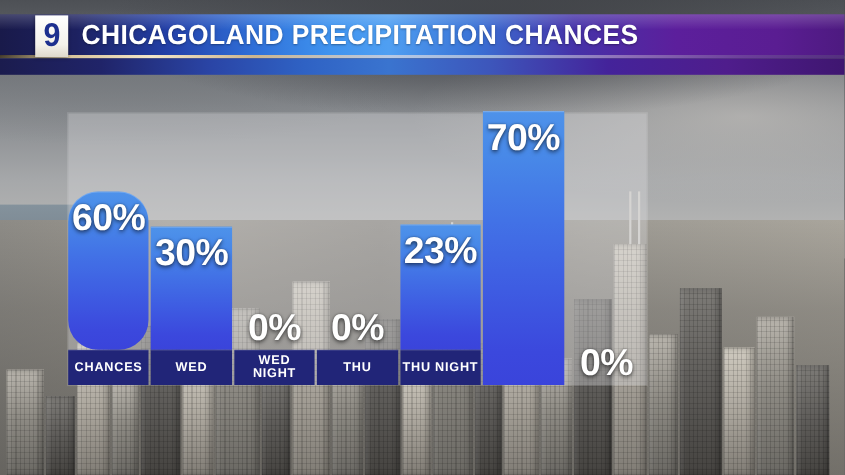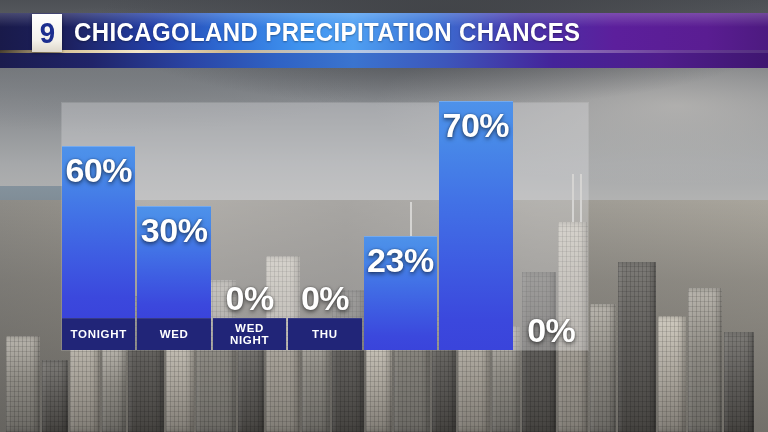--- a/index.html
+++ b/index.html
@@ -253,25 +253,25 @@
   <div class="logo-box">
     <span class="logo-nine">9</span>
   </div>
 
   <div class="header-title">CHICAGOLAND PRECIPITATION CHANCES</div>
 
   <div class="panel">
     <div class="chart" id="chart">
         <div class="col">
           <div class="bar-wrap">
-            <div class="bar" style="height: 172px;">
+            <div class="bar" style="height: 144px; border-radius: 27px;">
               <div class="bar-value">60%</div>
             </div>
           </div>
-          <div class="col-label">TONIGHT</div>
+          <div class="col-label">CHANCES</div>
         </div>
         <div class="col">
           <div class="bar-wrap">
             <div class="bar" style="height: 112px;">
               <div class="bar-value">30%</div>
             </div>
           </div>
           <div class="col-label">WED</div>
         </div>
         <div class="col">
@@ -290,20 +290,21 @@
             </div>
           </div>
           <div class="col-label">THU</div>
         </div>
         <div class="col">
           <div class="bar-wrap">
             <div class="bar" style="height: 114px;">
               <div class="bar-value">23%</div>
             </div>
           </div>
+          <div class="col-label">THU NIGHT</div>
         </div>
         <div class="col">
           <div class="bar-wrap">
             <div class="bar" style="height: 249px;">
               <div class="bar-value">70%</div>
             </div>
           </div>
         </div>
         <div class="col">
           <div class="bar-wrap">

